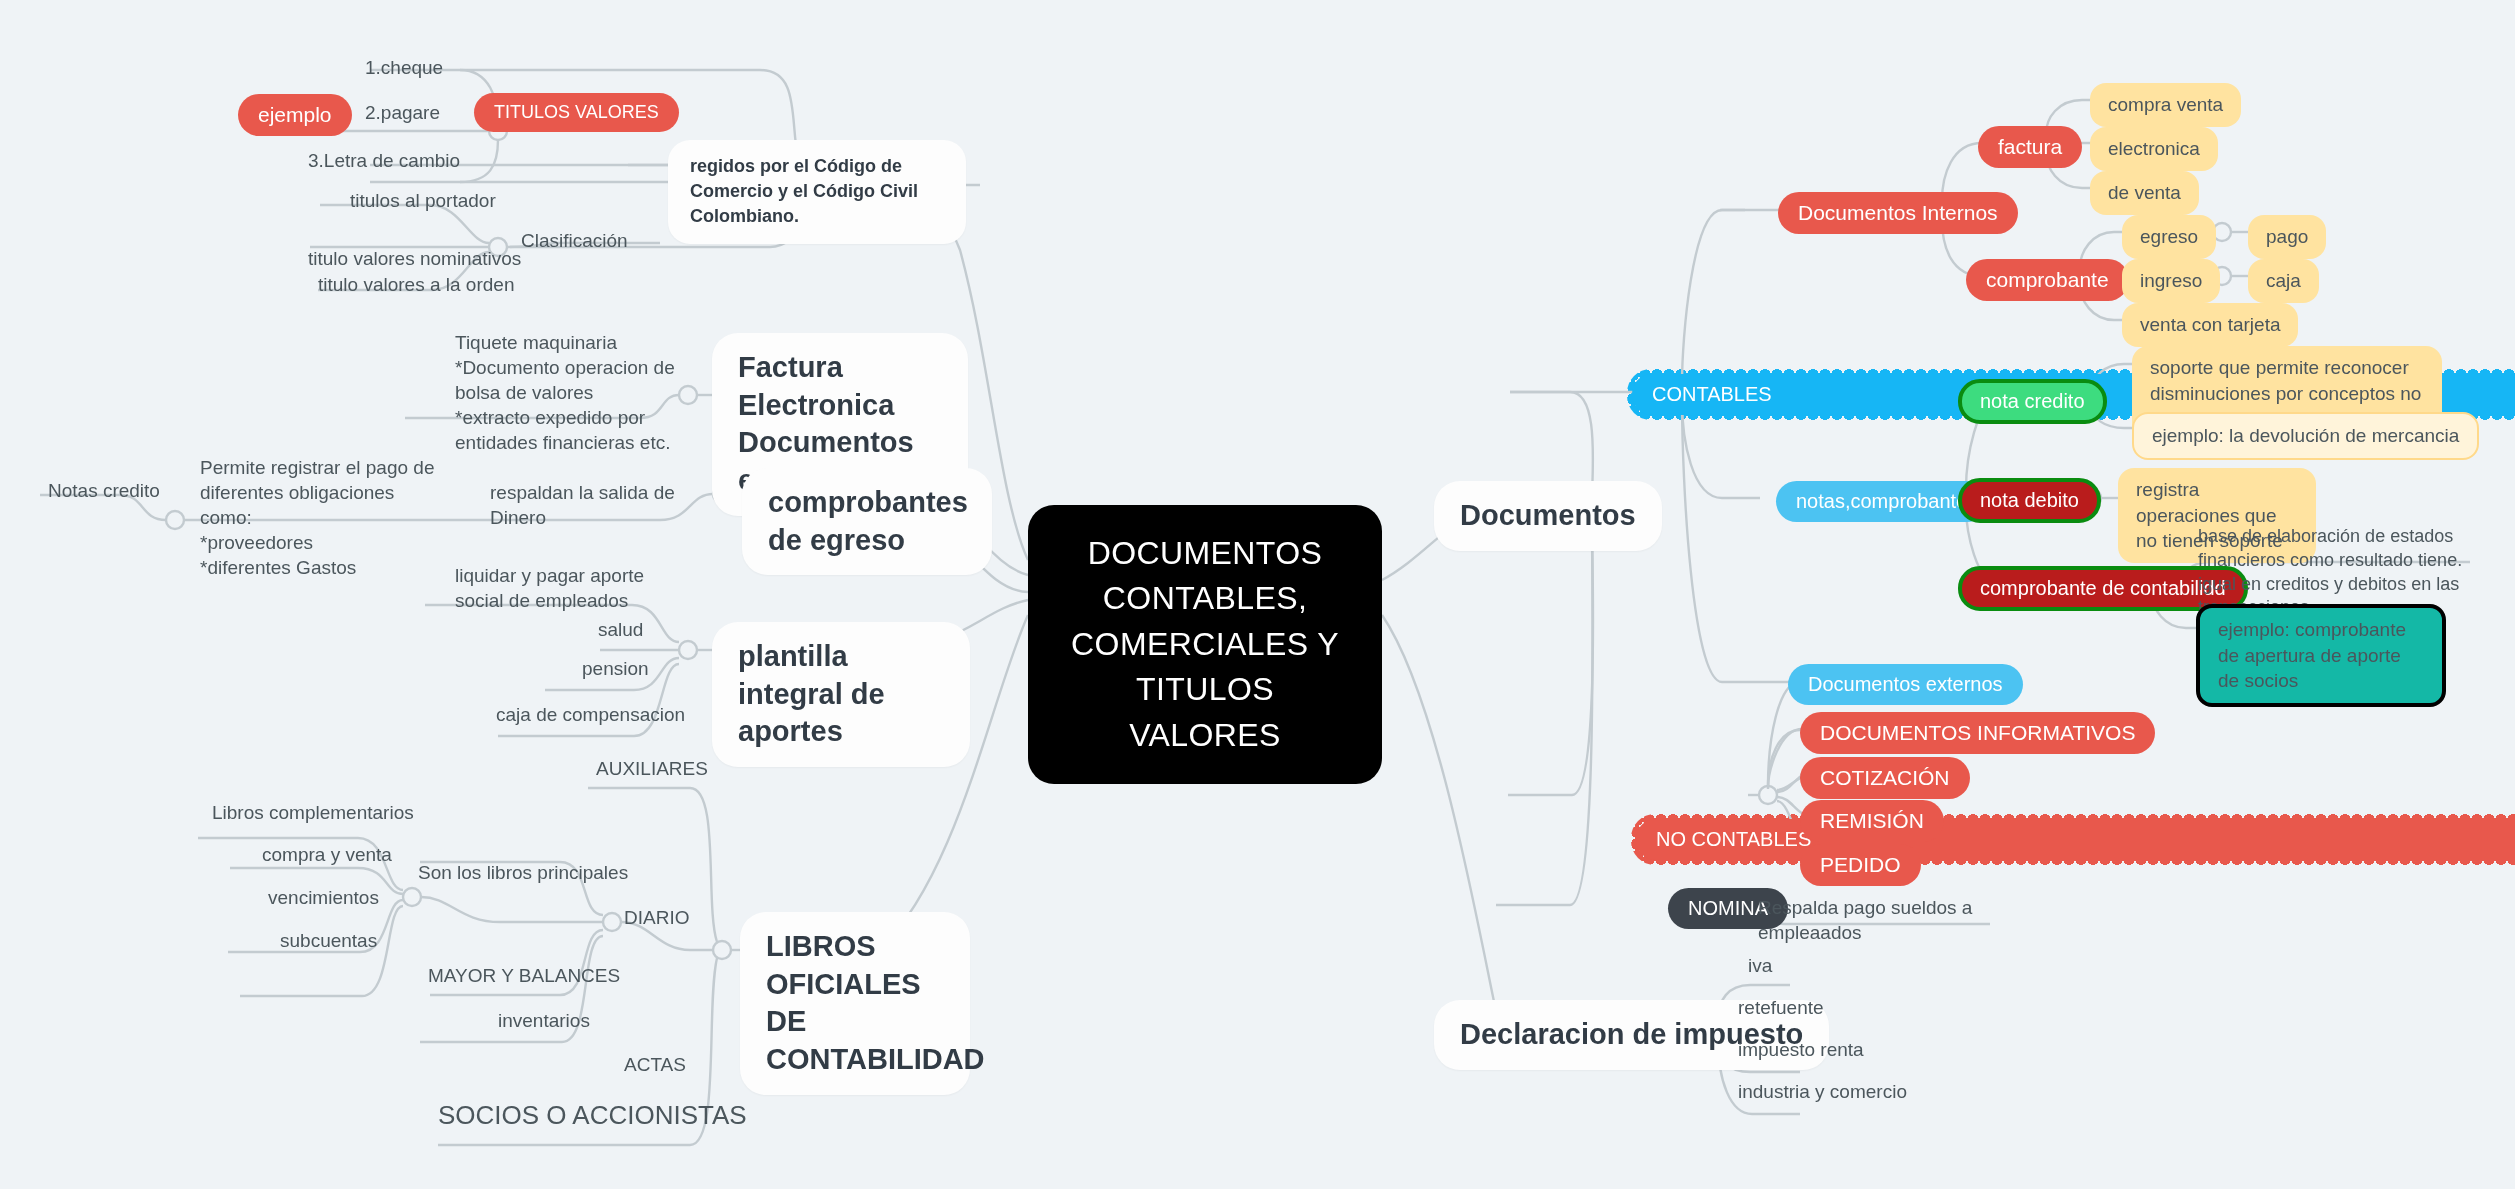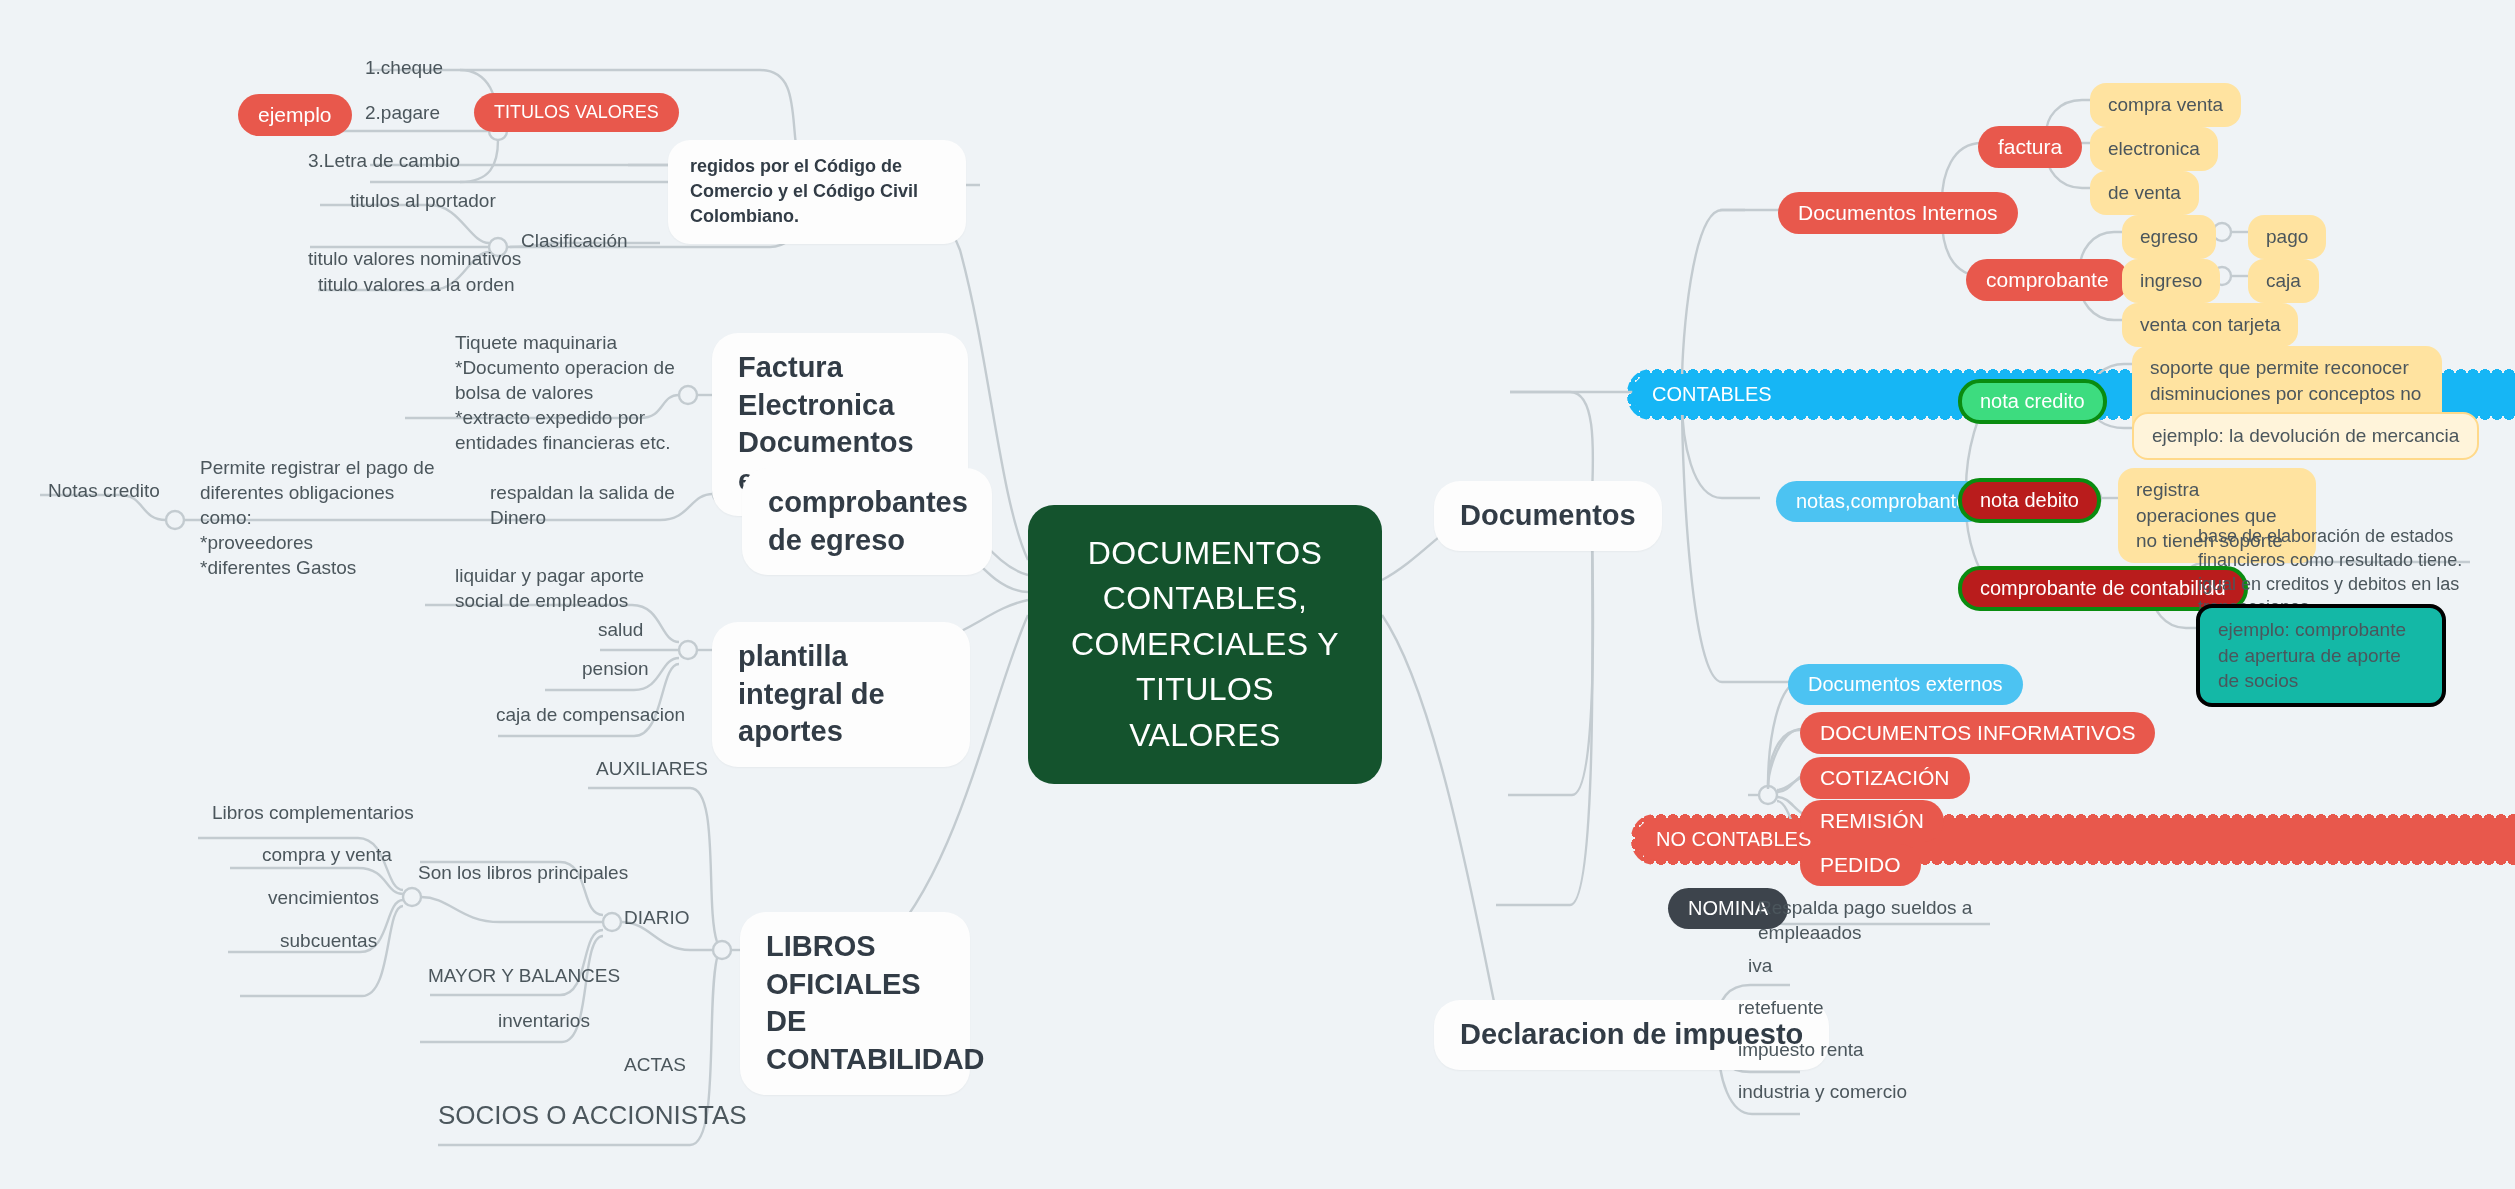--- a/index.html
+++ b/index.html
@@ -25,21 +25,21 @@
   
   .card{
     background:#fdfdfd;border-radius:26px;
     color:#323c46;font-weight:bold;font-size:29px;line-height:1.3;
     padding:16px 26px;box-shadow:0 1px 2px rgba(0,0,0,.04);
   }
   .card.small{font-size:21px;padding:14px 22px;border-radius:22px;}
 
   
   .center{
-    background:#14532d;border-radius:26px;color:#ffffff;
+    background:#000000;border-radius:26px;color:#ffffff;
     font-size:32px;line-height:1.42;text-align:center;
     padding:26px 30px;letter-spacing:.4px;
   }
 
   
   .red{background:#e8584c;border-radius:22px;color:#ffffff;font-size:21px;padding:9px 20px;}
   .red.caps{font-size:18px;}
   
   .blue{background:#4cc3f2;border-radius:22px;color:#ffffff;font-size:20px;padding:9px 20px;}
   

